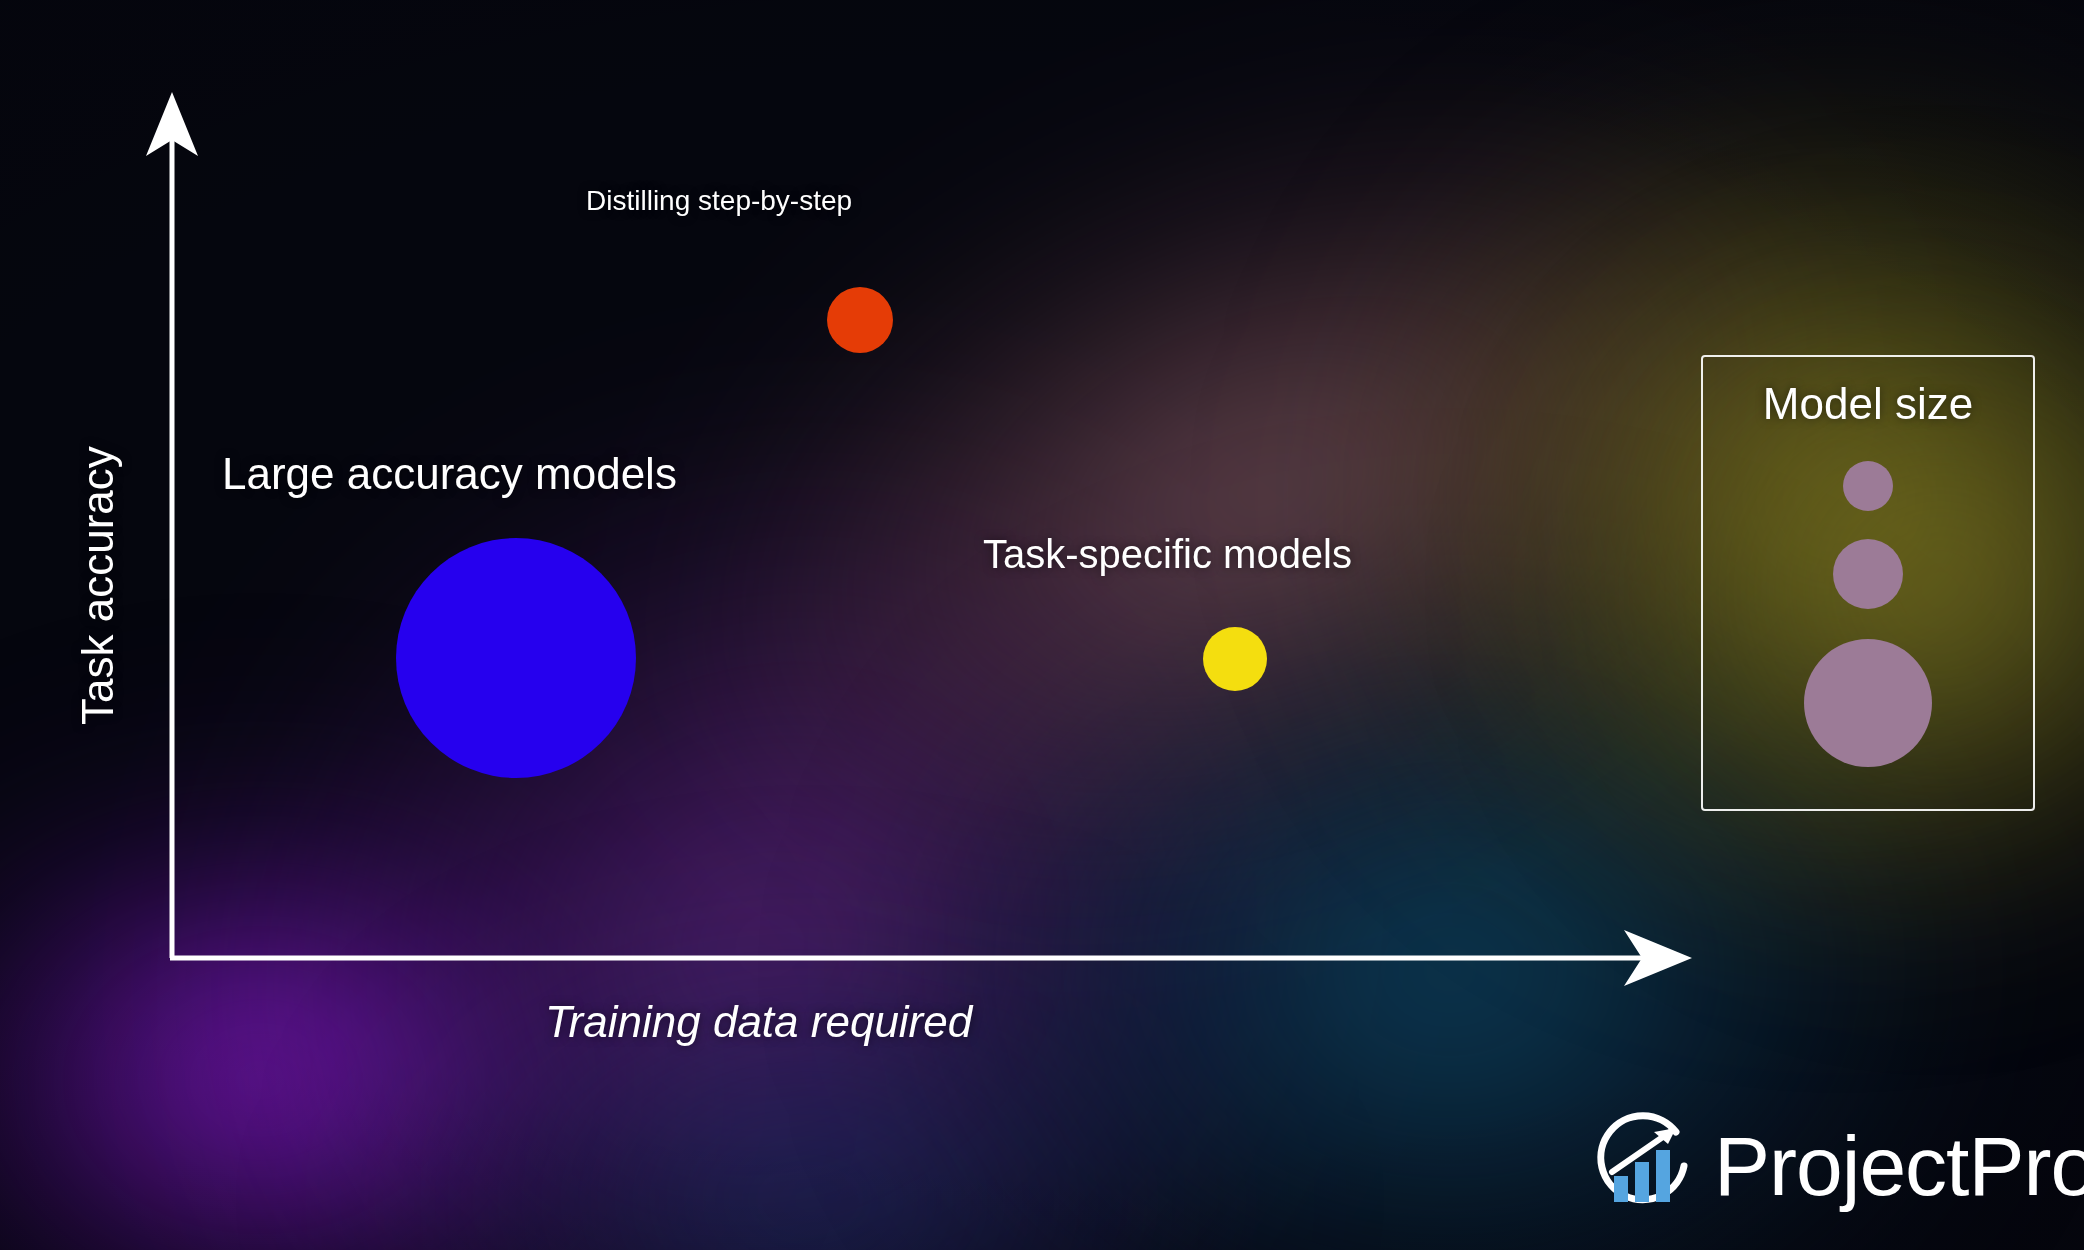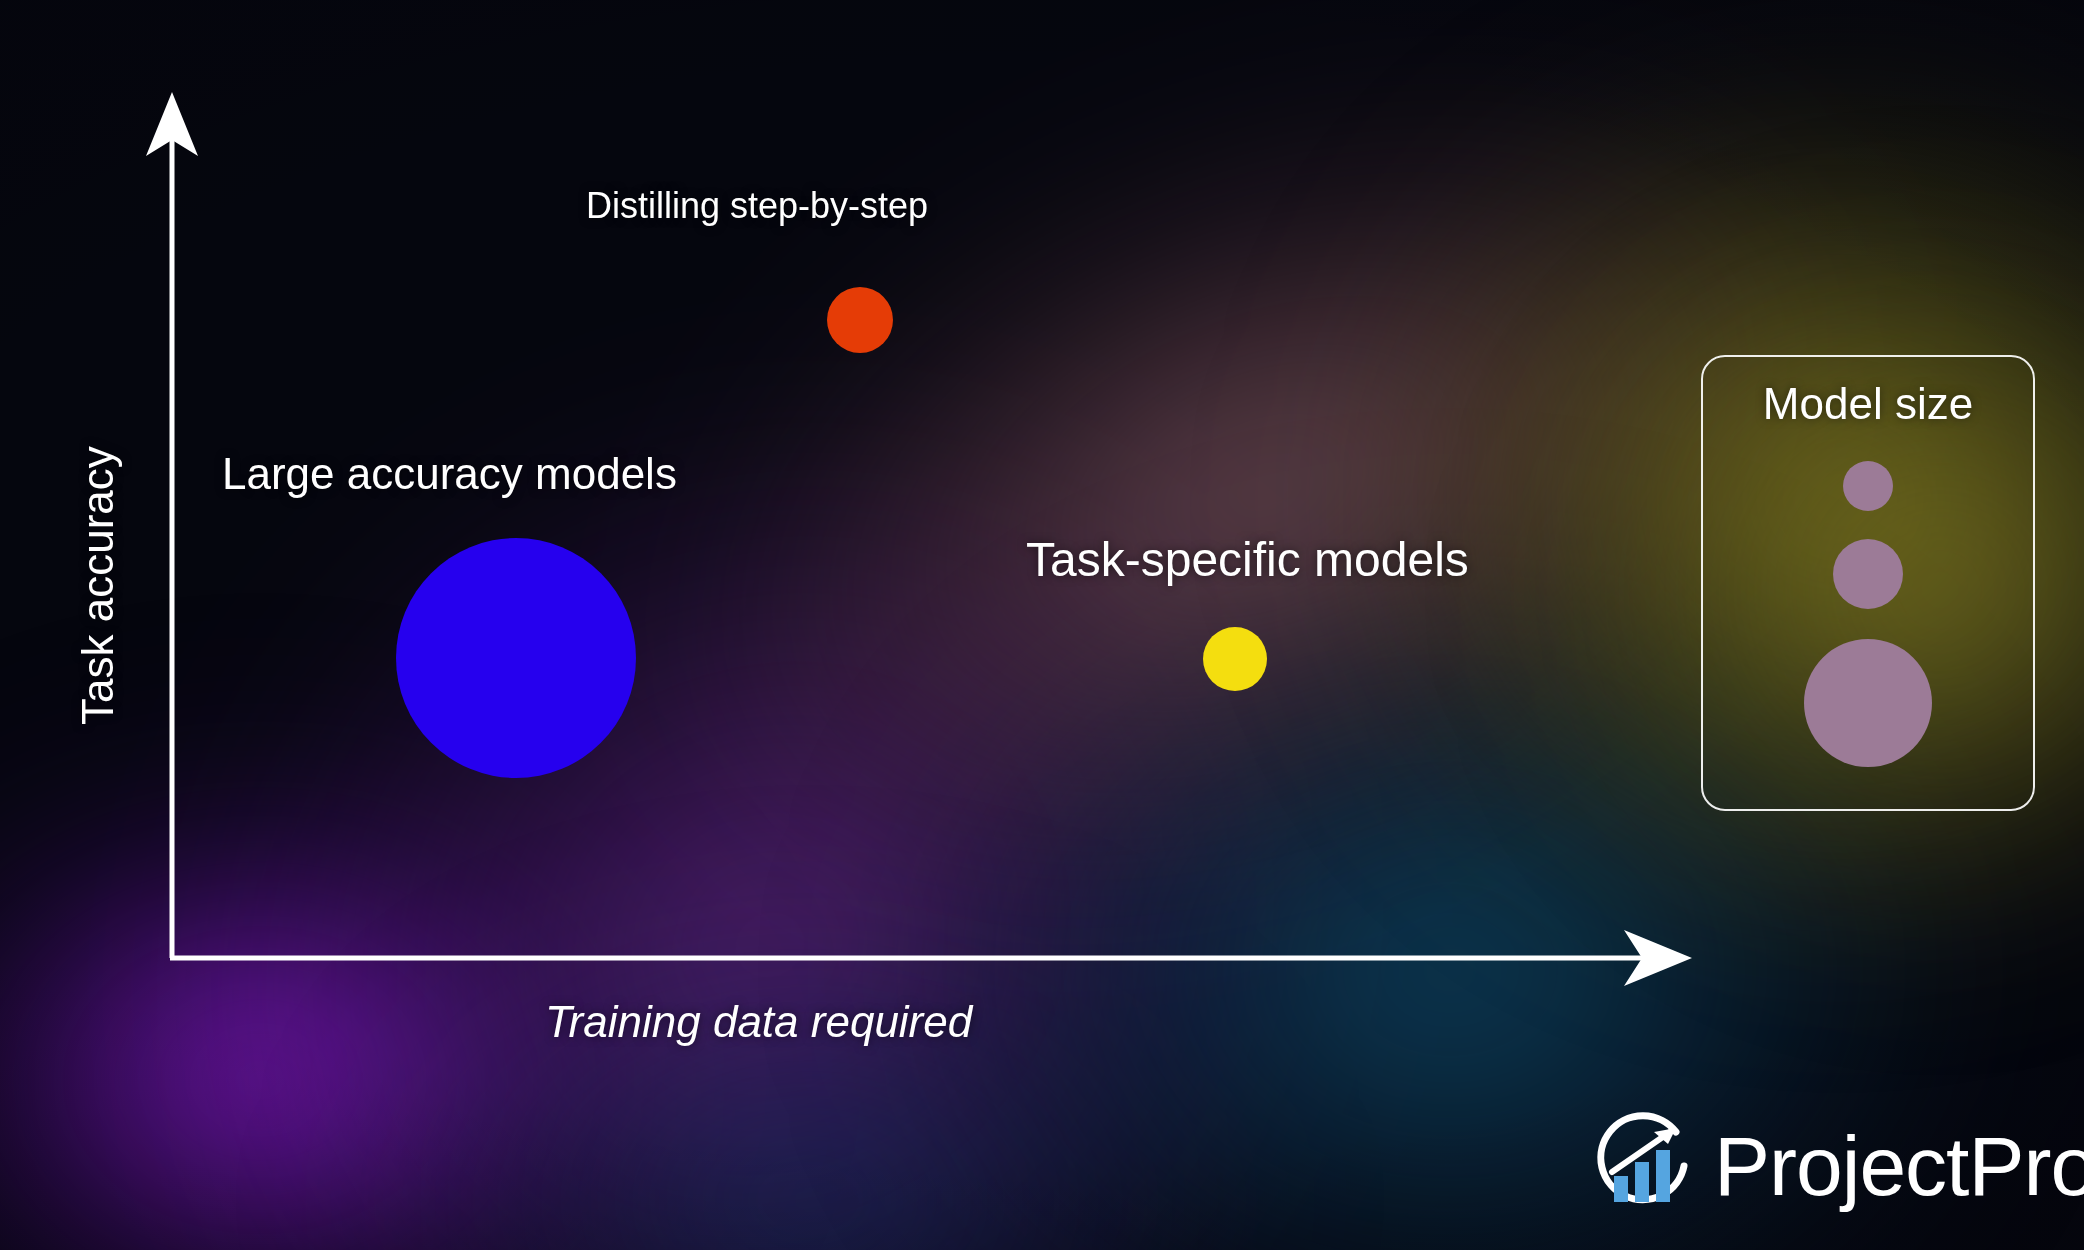--- a/index.html
+++ b/index.html
@@ -89,23 +89,23 @@
   }
 
   
   .lbl {
     position: absolute;
     color: #ffffff;
     white-space: nowrap;
     text-shadow: 0 0 10px rgba(0,0,0,0.55);
     font-weight: 400;
   }
-  #label-distilling { left: 586px; top: 185px; font-size: 36px; }
+  #label-distilling { left: 586px; top: 185px; font-size: 28px; }
   #label-llm        { left: 222px; top: 449px; font-size: 44px; }
-  #label-task       { left: 1026px; top: 532px; font-size: 48px; }
+  #label-task       { left: 983px; top: 532px; font-size: 40px; }
 
   #label-x {
     left: 545px; top: 997px;
     font-size: 44px;
     font-style: italic;
   }
   #label-y {
     left: -32px; top: 570px;
     width: 260px;
     text-align: center;
@@ -134,21 +134,21 @@
     width: 64px; height: 64px;
     background: #f4de0f;
   }
 
   
   #legend {
     position: absolute;
     left: 1701px; top: 355px;
     width: 334px; height: 456px;
     border: 2.5px solid rgba(255,255,255,0.92);
-    border-radius: 24px;
+    border-radius: 4px;
     box-sizing: border-box;
   }
   #legend-title {
     position: absolute;
     left: 0; top: 22px;
     width: 100%;
     text-align: center;
     color: #ffffff;
     font-size: 44px;
     text-shadow: 0 0 10px rgba(0,0,0,0.5);

